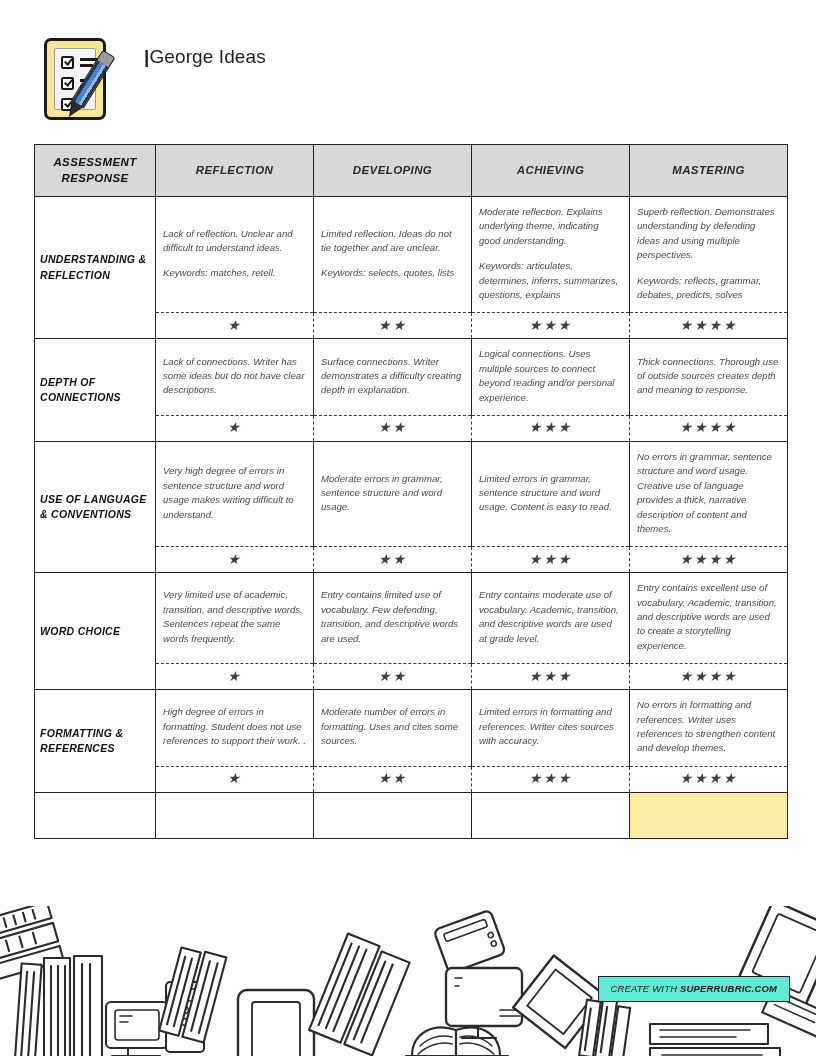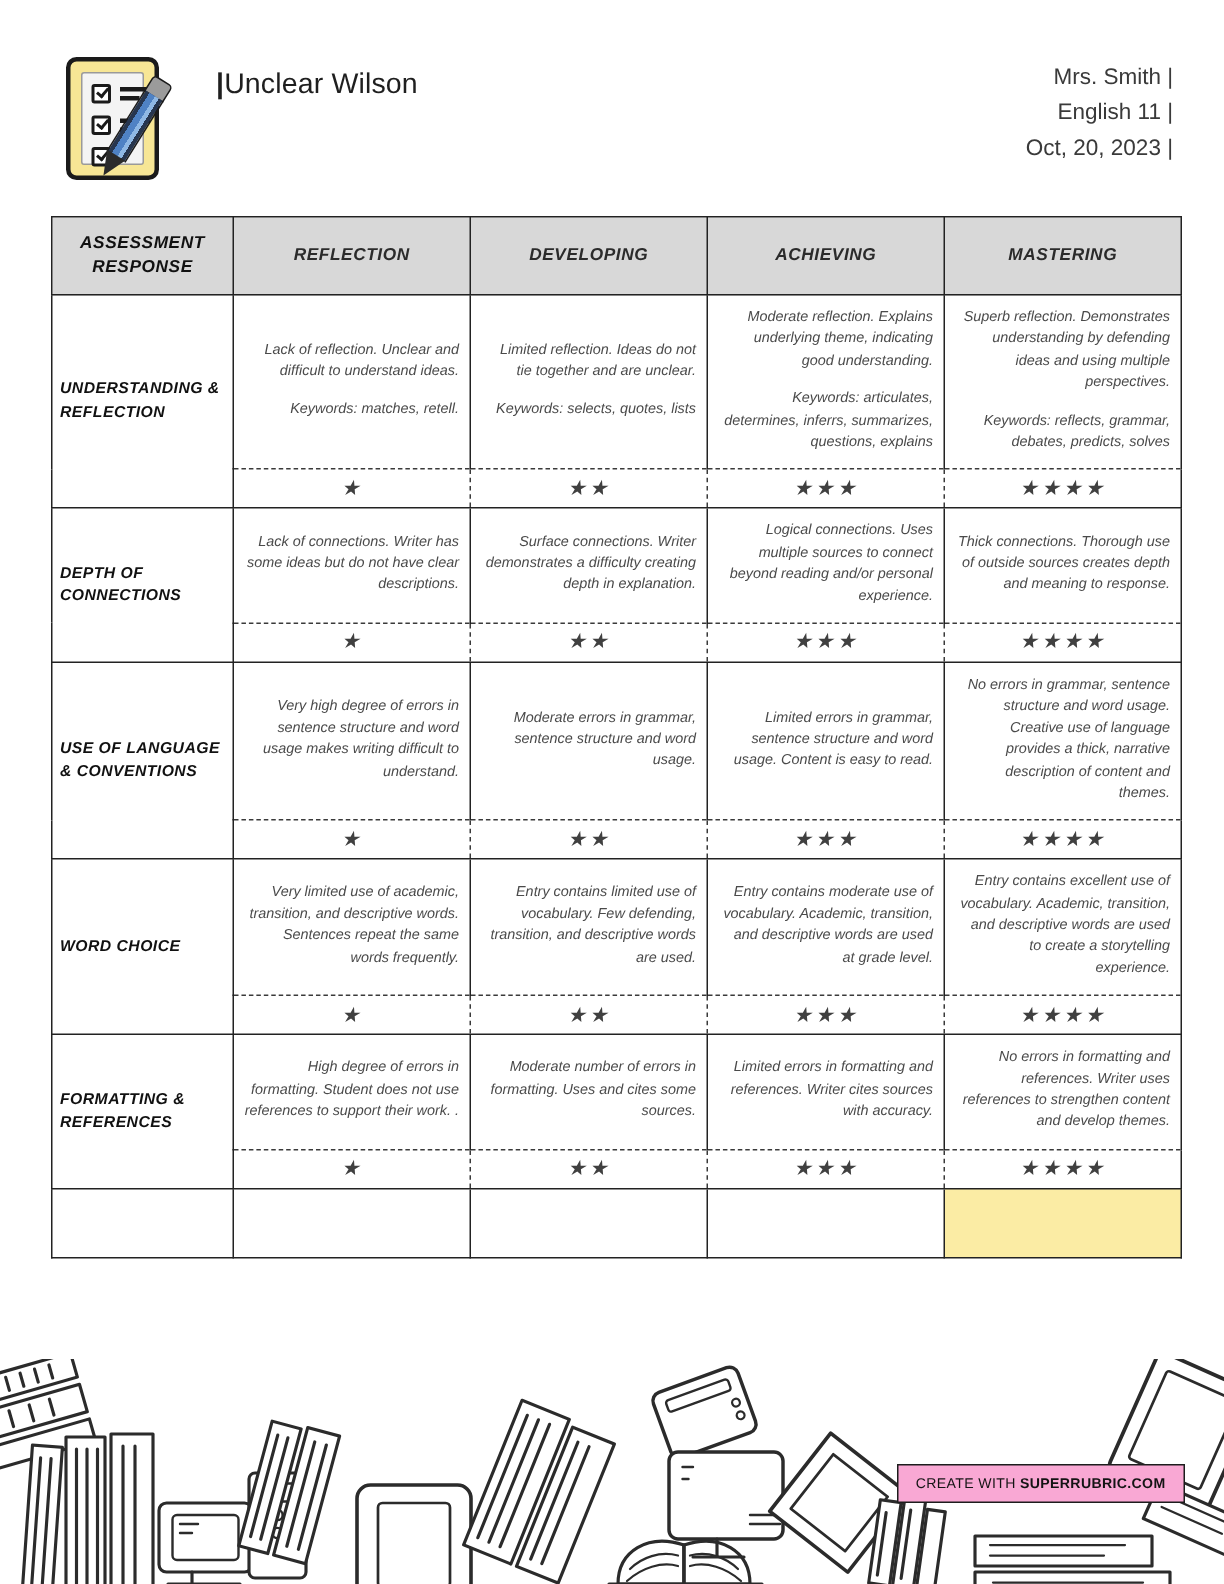--- a/index.html
+++ b/index.html
@@ -176,21 +176,21 @@
     padding: 4px 5px;
   }
   .desc-cell {
     border-left: 1.5px solid #222;
     border-right: 1.5px solid #222;
     border-top: 1.5px solid #222;
     border-bottom: 0;
     font-size: 9.6px;
     line-height: 1.5;
     color: #4a4a4a;
-    text-align: right;
+    text-align: left;
     vertical-align: middle;
     padding: 8px 7px 10px 7px;
   }
   .desc-cell p { margin: 0; }
   .desc-cell p + p { margin-top: 11px; }
 
   .star-cell {
     border-top: 1.5px dashed #3a3a3a;
     border-bottom: 1.5px solid #222;
     border-left: 1.5px dashed #3a3a3a;
@@ -221,28 +221,29 @@
     width: 816px;
     height: 150px;
     overflow: hidden;
   }
   .footer-art svg { display: block; }
 
   .badge {
     position: absolute;
     right: 26px;
     bottom: 54px;
-    background: #f9a8d4;
+    background: #5eead4;
     border: 1.6px solid #1d1d1d;
     padding: 6px 12px 7px 12px;
     font-size: 9.4px;
     letter-spacing: 0.25px;
     color: #141414;
     white-space: nowrap;
     z-index: 5;
+    font-style: italic;
   }
   .badge .brand { font-weight: bold; }
 </style>
 </head>
 <body>
 
 <div class="header">
 
   <div class="logo-wrap">
     <div class="clipboard">
@@ -270,29 +271,24 @@
     </div>
     <div class="pencil">
       <div class="pencil-ferrule"></div>
       <div class="pencil-body"></div>
       <div class="pencil-tip"></div>
     </div>
   </div>
 
   <div class="title-block">
     <div class="title-sub">
-      <span class="bar">|</span><span>Unclear Wilson</span>
+      <span class="bar">|</span><span>George Ideas</span>
     </div>
   </div>
 
-  <div class="meta-block">
-    <div>Mrs. Smith |</div>
-    <div>English 11 |</div>
-    <div>Oct, 20, 2023 |</div>
-  </div>
 </div>
 
 <table class="rubric">
   <colgroup>
     <col class="c-crit">
       <col class="c-lvl">
       <col class="c-lvl">
       <col class="c-lvl">
       <col class="c-lvl">
   </colgroup>

